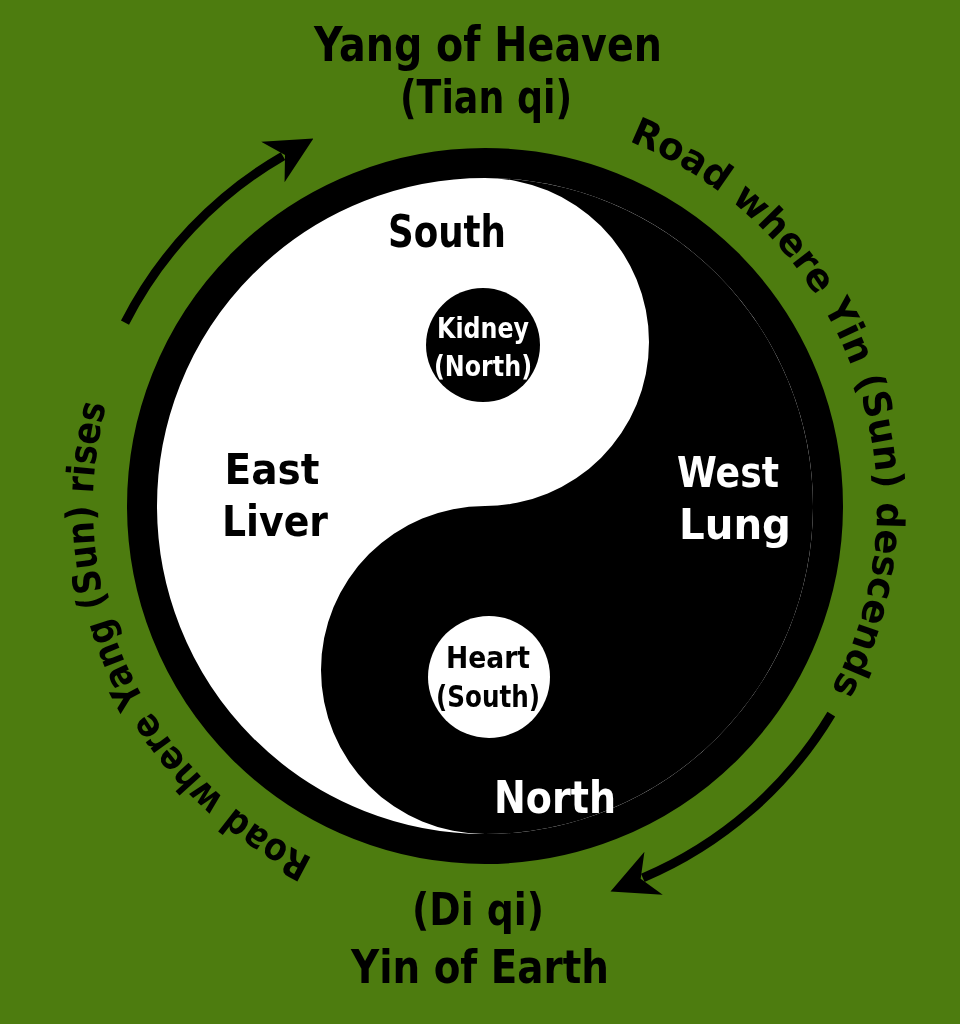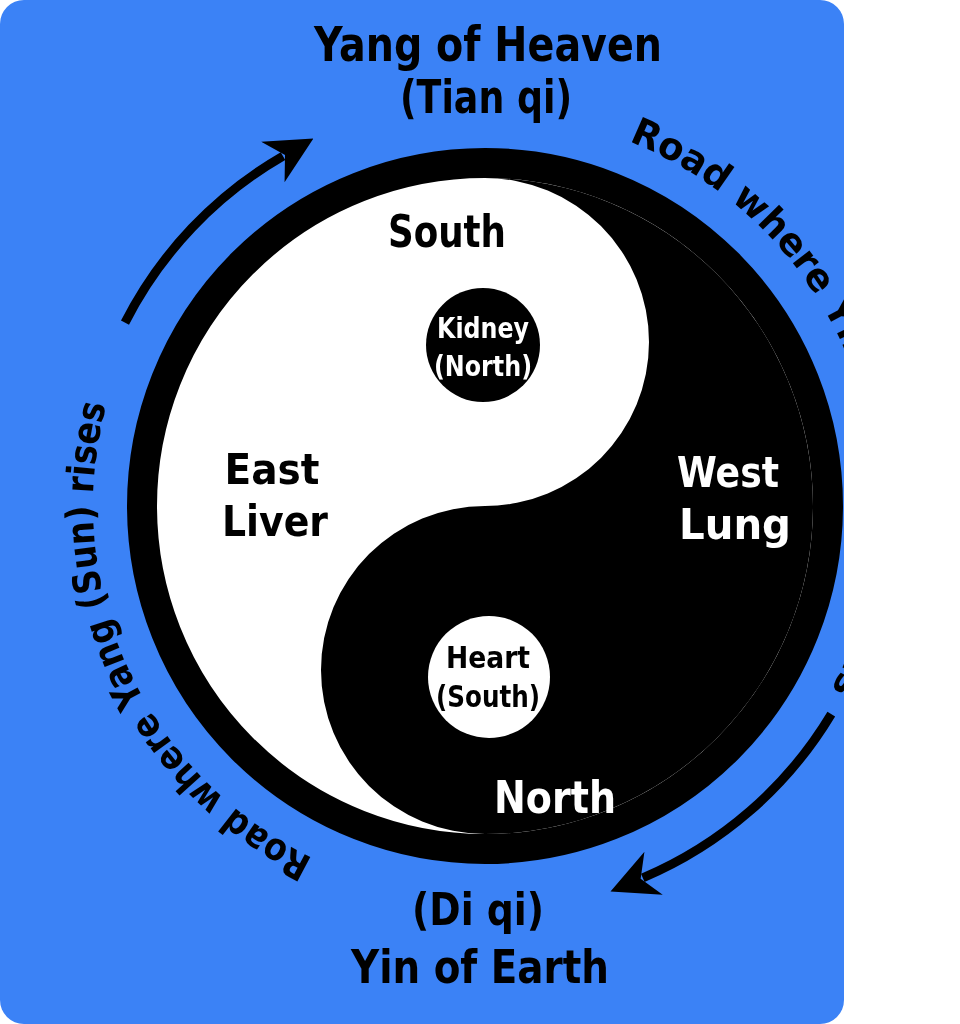--- a/index.html
+++ b/index.html
@@ -1,16 +1,16 @@
 <!DOCTYPE html>
 <html><head>
 <meta charset="utf-8">
 <style>
   html,body{margin:0;padding:0;background:#ffffff;}
-  .stage{position:relative;width:844px;height:1024px;background:#3b82f6;overflow:hidden;border-radius:24px;}
+  .stage{position:relative;width:960px;height:1024px;background:#4d7c0f;overflow:hidden;}
   svg text{font-family:"DejaVu Sans","Liberation Sans",sans-serif;font-weight:bold;}
   .tx-ink{fill:#000000;}
   .tx-paper{fill:#ffffff;}
   .shape-ink{fill:#000000;}
   .shape-paper{fill:#ffffff;}
   .ring{fill:none;stroke:#000000;stroke-width:30;}
   .arrow-line{fill:none;stroke:#000000;stroke-width:9;}
   #arrow-head path{fill:#000000;}
 </style>
 </head>

